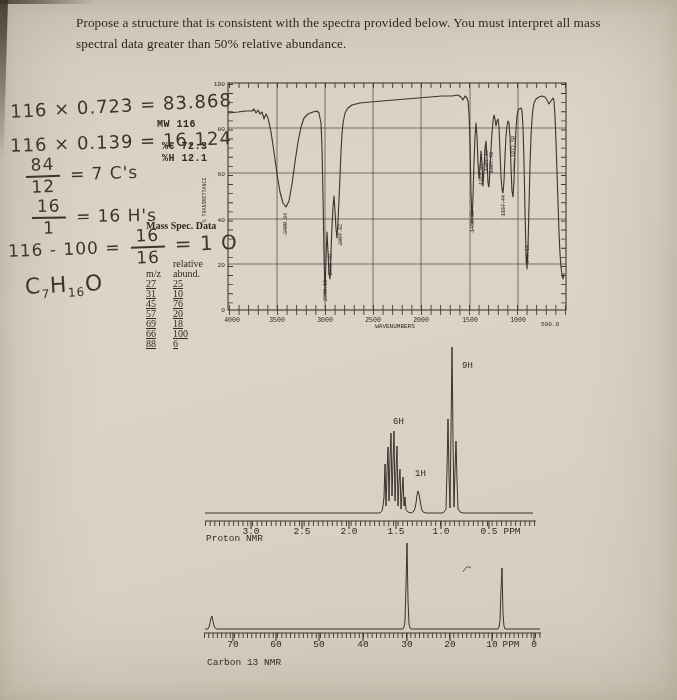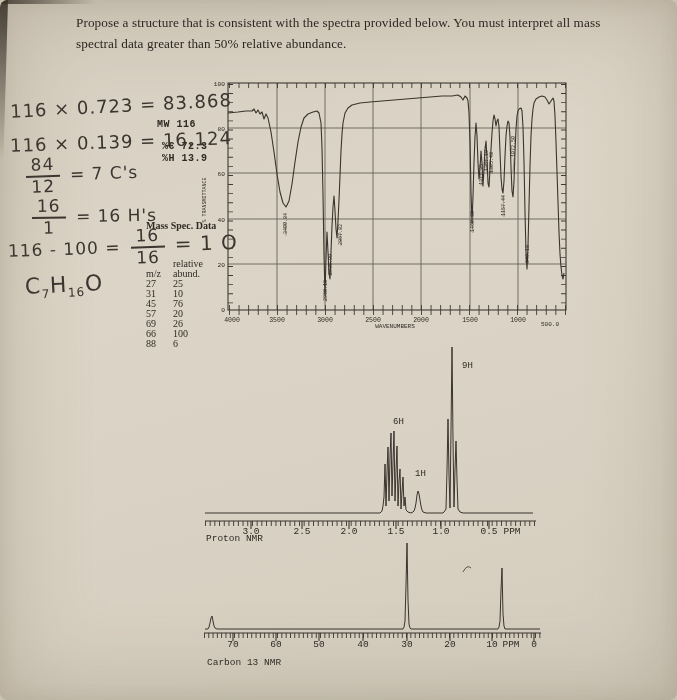--- a/index.html
+++ b/index.html
@@ -4,21 +4,20 @@
 <style>
   html,body{margin:0;padding:0;}
   body{
     width:677px;height:700px;overflow:hidden;
     font-family:"Liberation Serif", serif;
     background:#c9c1b2;
   }
   .photo{
     position:relative;width:677px;height:700px;overflow:hidden;
     background:linear-gradient(165deg,#d6cec0 0%,#dcd4c6 35%,#dad2c4 60%,#d3ccbd 100%);
-    border-radius:8px;
   }
   .vignette{position:absolute;inset:0;pointer-events:none;
     box-shadow:inset 0 0 90px rgba(110,95,75,.30), inset 0 0 18px rgba(120,105,85,.14);}
   .edge-left{position:absolute;left:0;top:0;width:8px;height:175px;
     background:linear-gradient(to bottom, rgba(42,36,30,.9), rgba(42,36,30,0) 92%);
     clip-path:polygon(0 0,100% 0,38% 100%,0 100%);}
   .edge-top{position:absolute;left:0;top:0;width:95px;height:4px;
     background:linear-gradient(to right, rgba(42,36,30,.85), rgba(42,36,30,0));}
 
   .problem{
@@ -41,21 +40,21 @@
   .sampleinfo .row2{margin-top:11px;margin-left:5px;text-align:right;}
   .sampleinfo .row3{margin-top:1px;margin-left:5px;}
 
   
   .ms{position:absolute;left:146px;top:221px;width:95px;color:#2e2a24;
       font-size:10px;line-height:10px;}
   .ms .t{font-weight:bold;}
   .ms .rel{margin-left:27px;margin-top:28px;}
   .ms .hd{display:flex;}
   .ms .hd span:first-child{width:27px;}
-  .ms .r{display:flex;}
+  .ms .r{display:flex;text-decoration:underline;}
   .ms .r span:first-child{width:27px;}
 
   svg{position:absolute;overflow:visible;}
   svg text{fill:#2e2a24;}
   .mono{font-family:"Liberation Mono", monospace;}
   .ink{stroke:#3a342e;fill:none;}
 </style>
 </head>
 <body>
 
@@ -91,21 +90,21 @@
     <span style="font-size:20px;">= 1 O</span>
   </div>
 
   <div class="hw" style="left:25px;top:272px;transform:rotate(-3deg);font-size:22px;">
     <span>C</span><sub>7</sub><span>H</span><sub>16</sub><span>O</span>
   </div>
 
   <div class="sampleinfo">
     <div>MW 116</div>
     <div class="row2">%C 72.3</div>
-    <div class="row3">%H 13.9</div>
+    <div class="row3">%H 12.1</div>
   </div>
 
   <div class="ms">
     <div class="t">Mass Spec. Data</div>
     <div class="rel">relative</div>
     <div class="hd">
       <span>m/z</span>
       <span>abund.</span>
     </div>
     <div class="r">
@@ -119,21 +118,21 @@
     <div class="r">
         <span>45</span>
         <span>76</span>
       </div>
     <div class="r">
         <span>57</span>
         <span>20</span>
       </div>
     <div class="r">
         <span>69</span>
-        <span>26</span>
+        <span>18</span>
       </div>
     <div class="r">
         <span>66</span>
         <span>100</span>
       </div>
     <div class="r">
         <span>88</span>
         <span>6</span>
       </div>
   </div>

